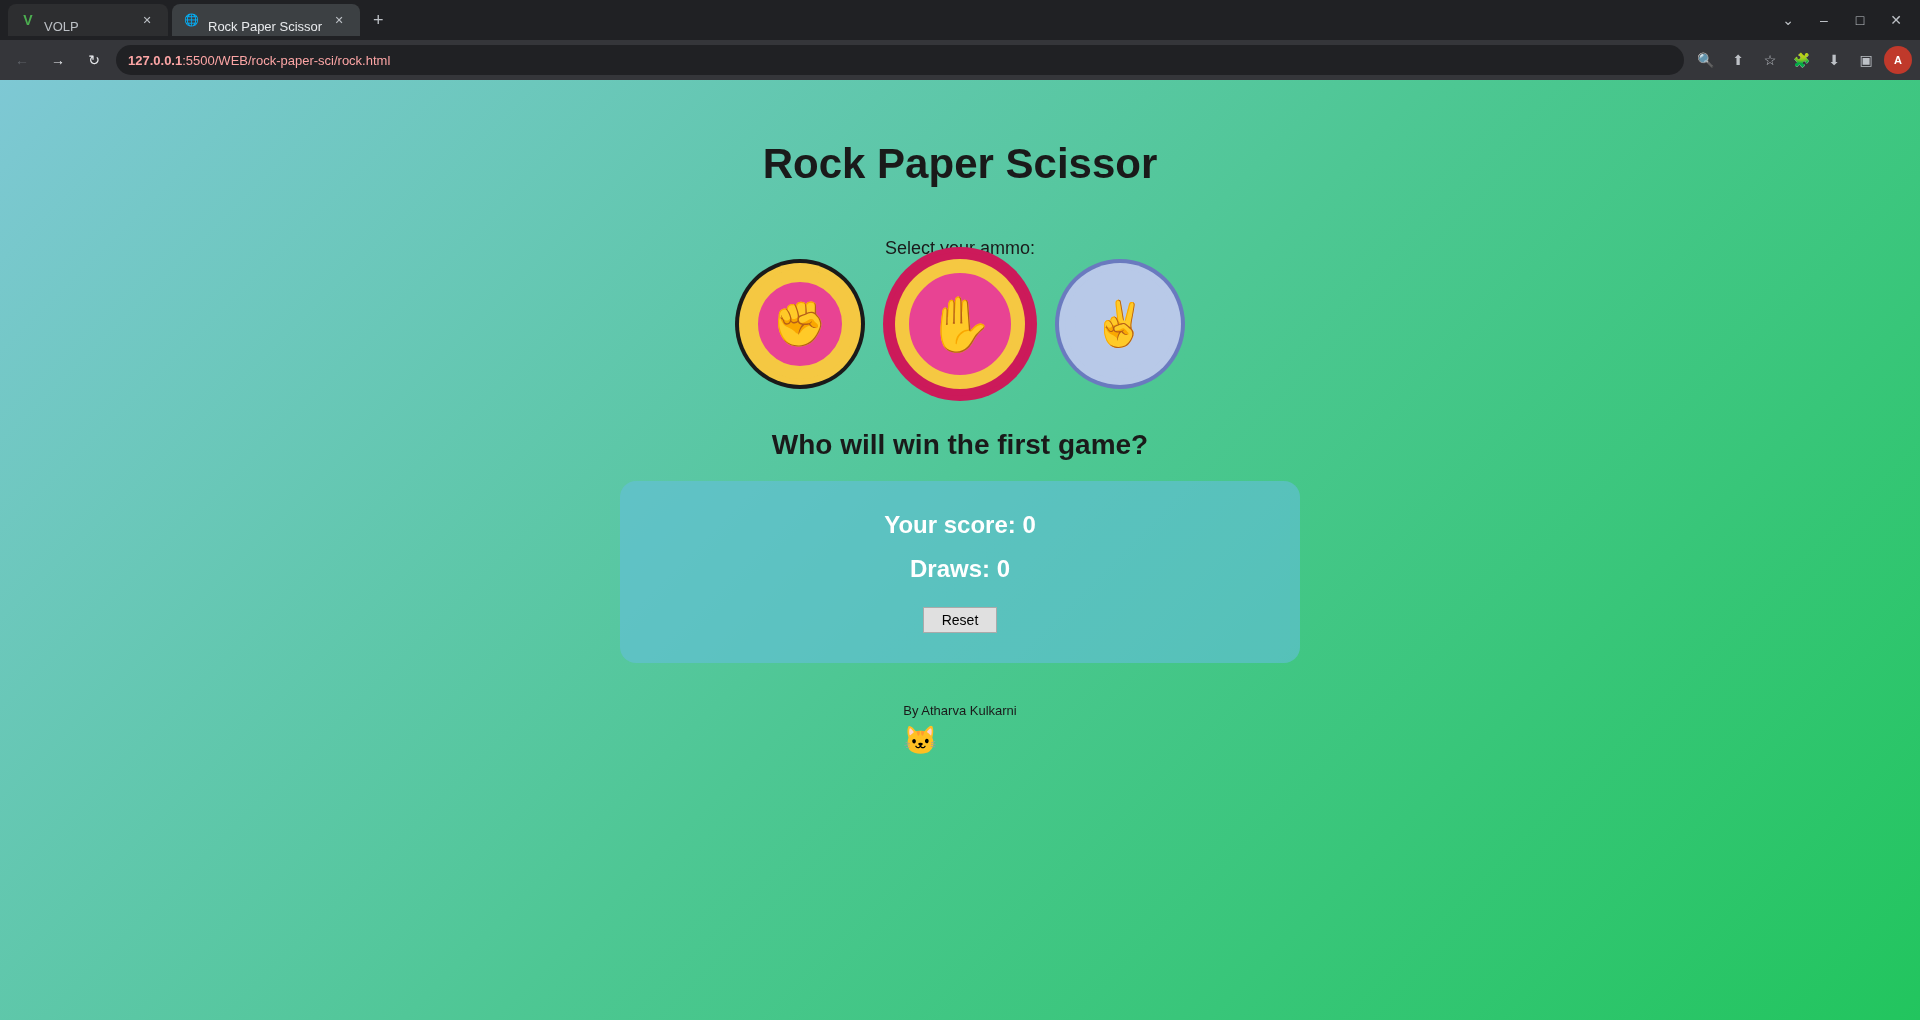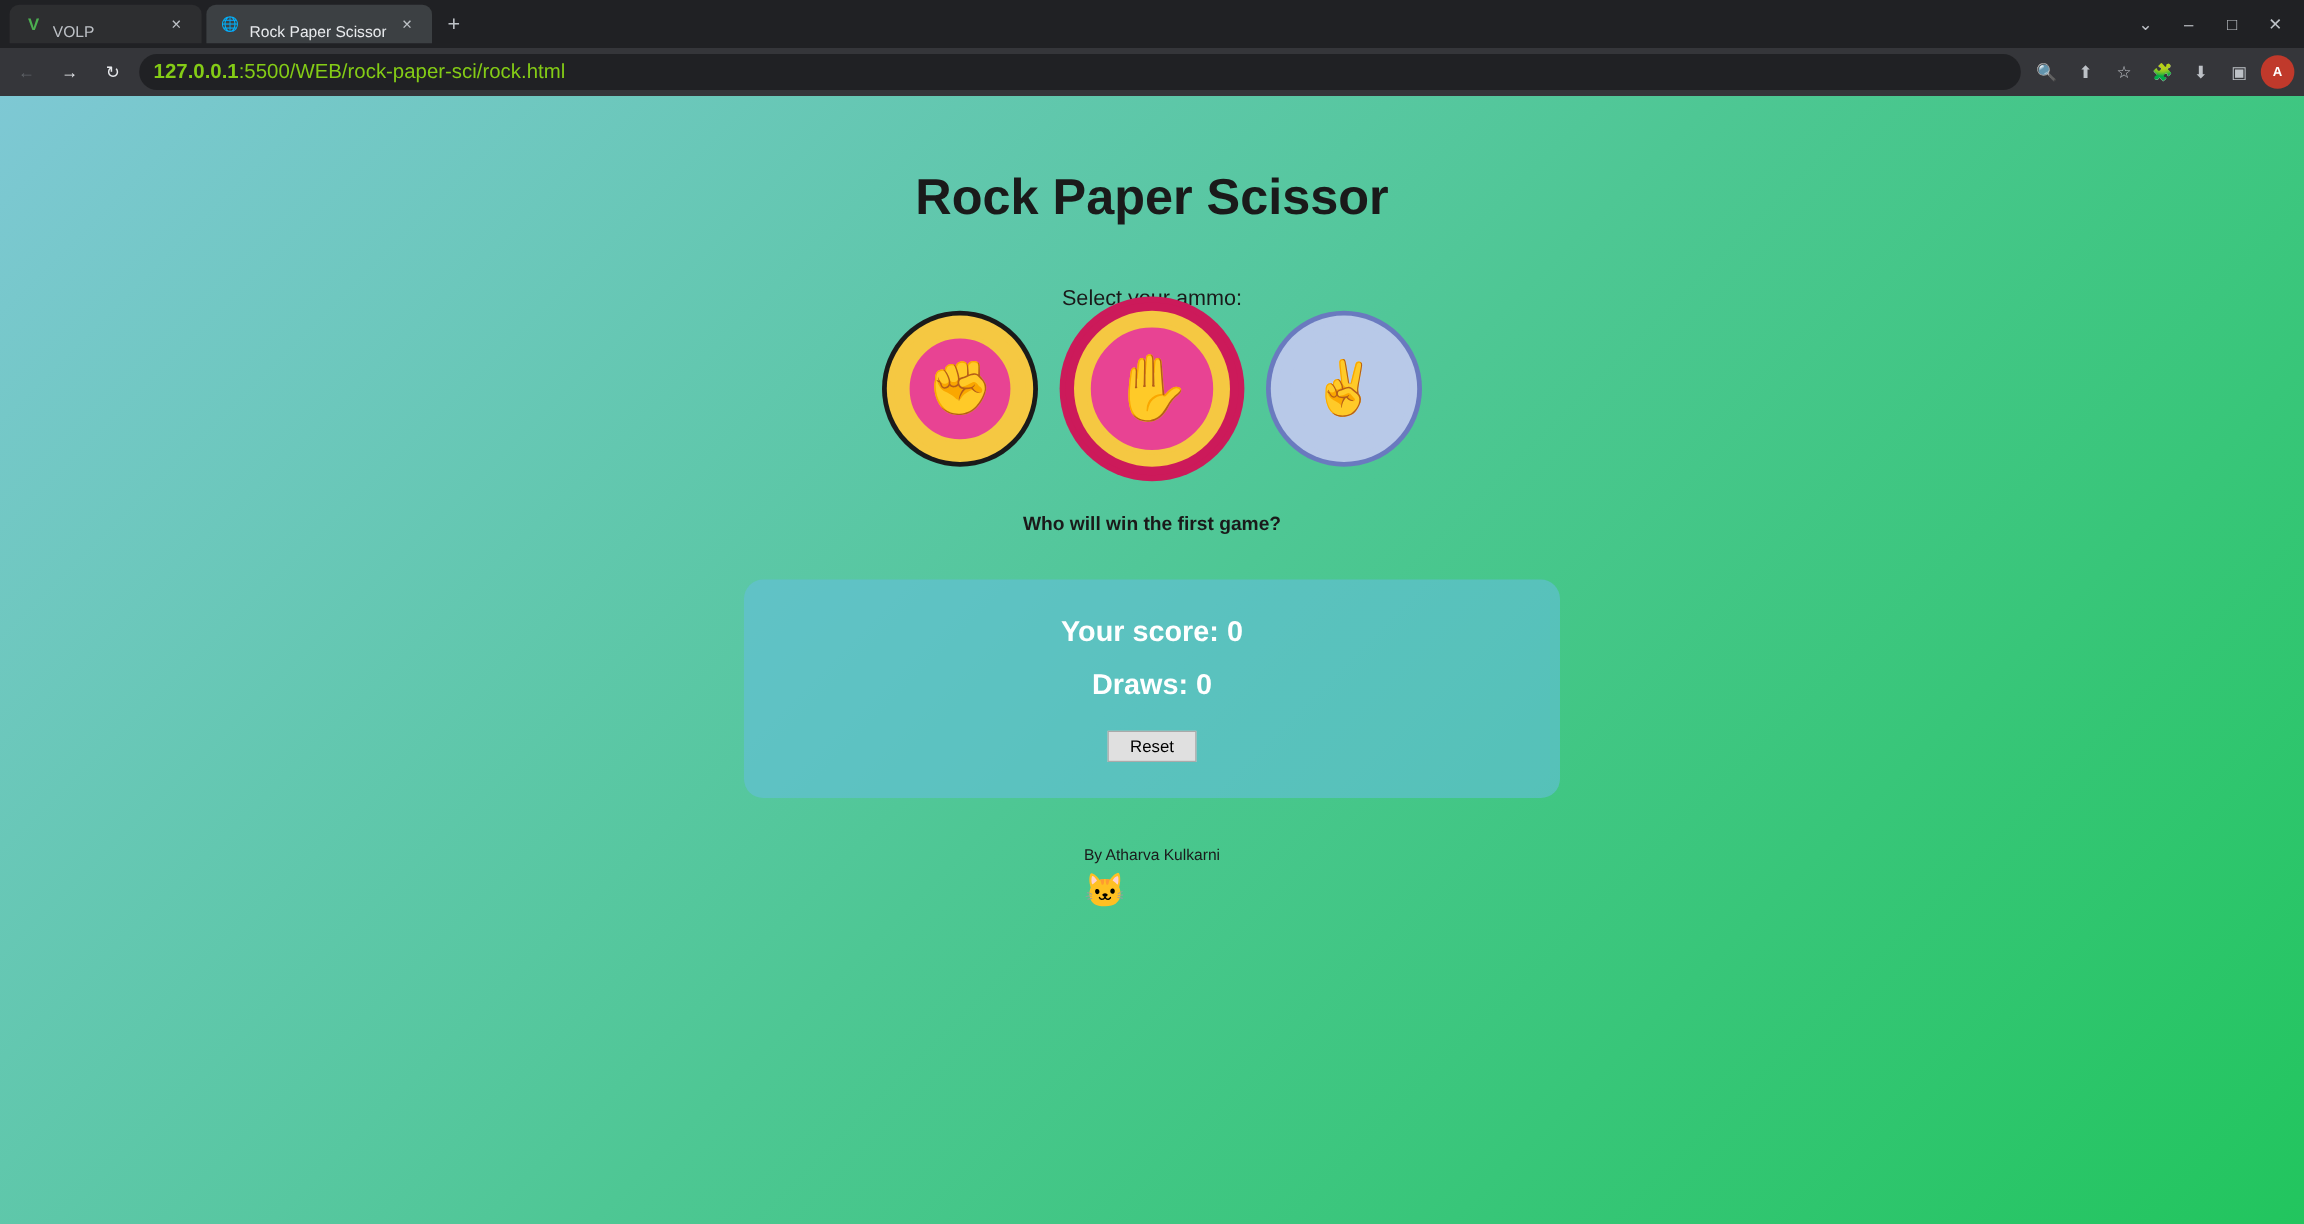--- a/index.html
+++ b/index.html
@@ -137,22 +137,22 @@
       background: #202124;
       border-radius: 20px;
       height: 30px;
       display: flex;
       align-items: center;
       padding: 0 12px;
       gap: 8px;
     }
 
     .url-text {
-      font-size: 17px;
-      color: #84cc16;
+      font-size: 13px;
+      color: #fca5a5;
     }
 
     .url-bold {
       font-weight: bold;
     }
 
     .address-right {
       display: flex;
       align-items: center;
       gap: 4px;
@@ -284,24 +284,24 @@
       font-size: 44px;
       line-height: 1;
     }
 
     .hand-icon-lg {
       font-size: 54px;
       line-height: 1;
     }
 
     .question-text {
-      font-size: 16px;
+      font-size: 28px;
       font-weight: bold;
       color: #1a1a1a;
-      margin-bottom: 36px;
+      margin-bottom: 20px;
     }
 
     .scoreboard {
       background: rgba(100, 190, 220, 0.6);
       border-radius: 16px;
       padding: 30px 60px;
       text-align: center;
       min-width: 680px;
     }
 

